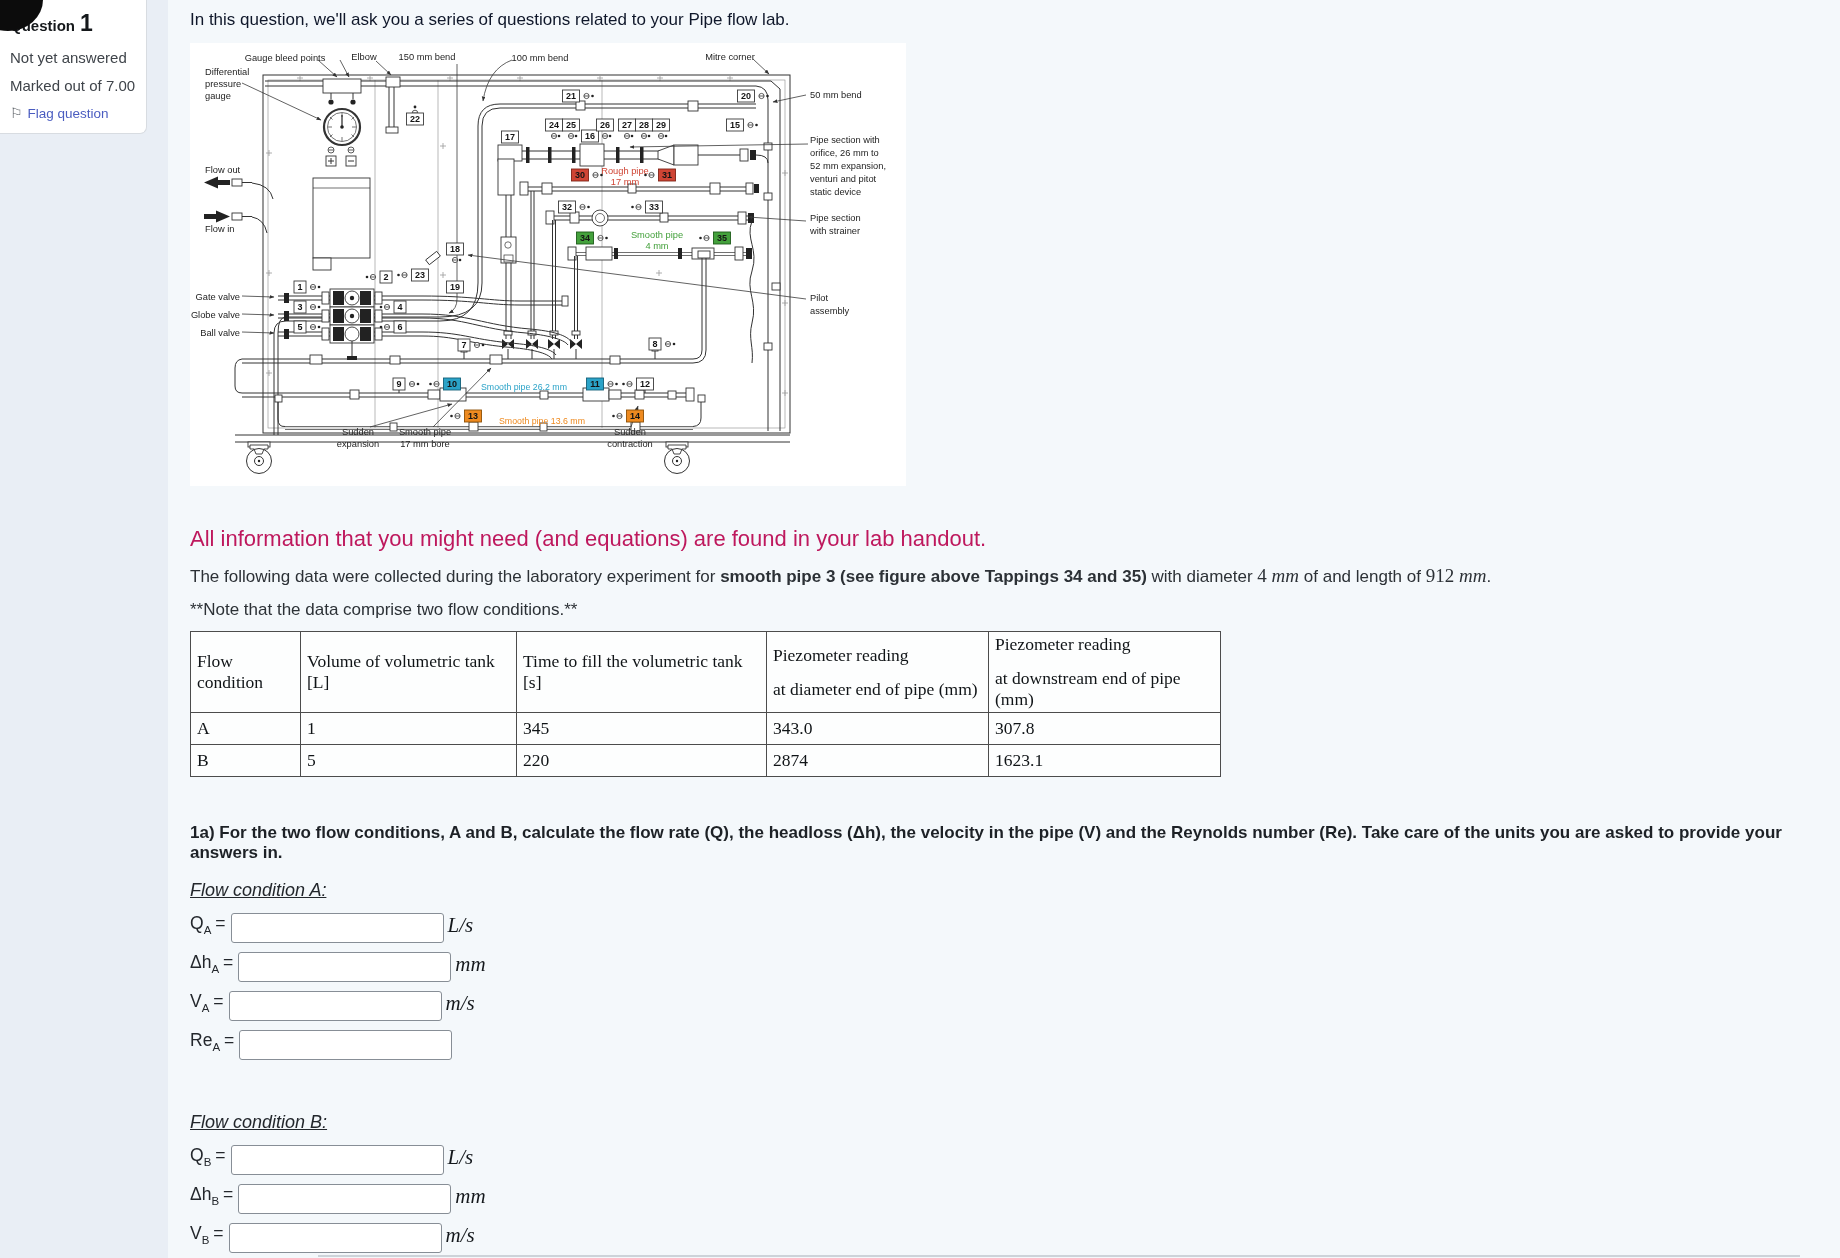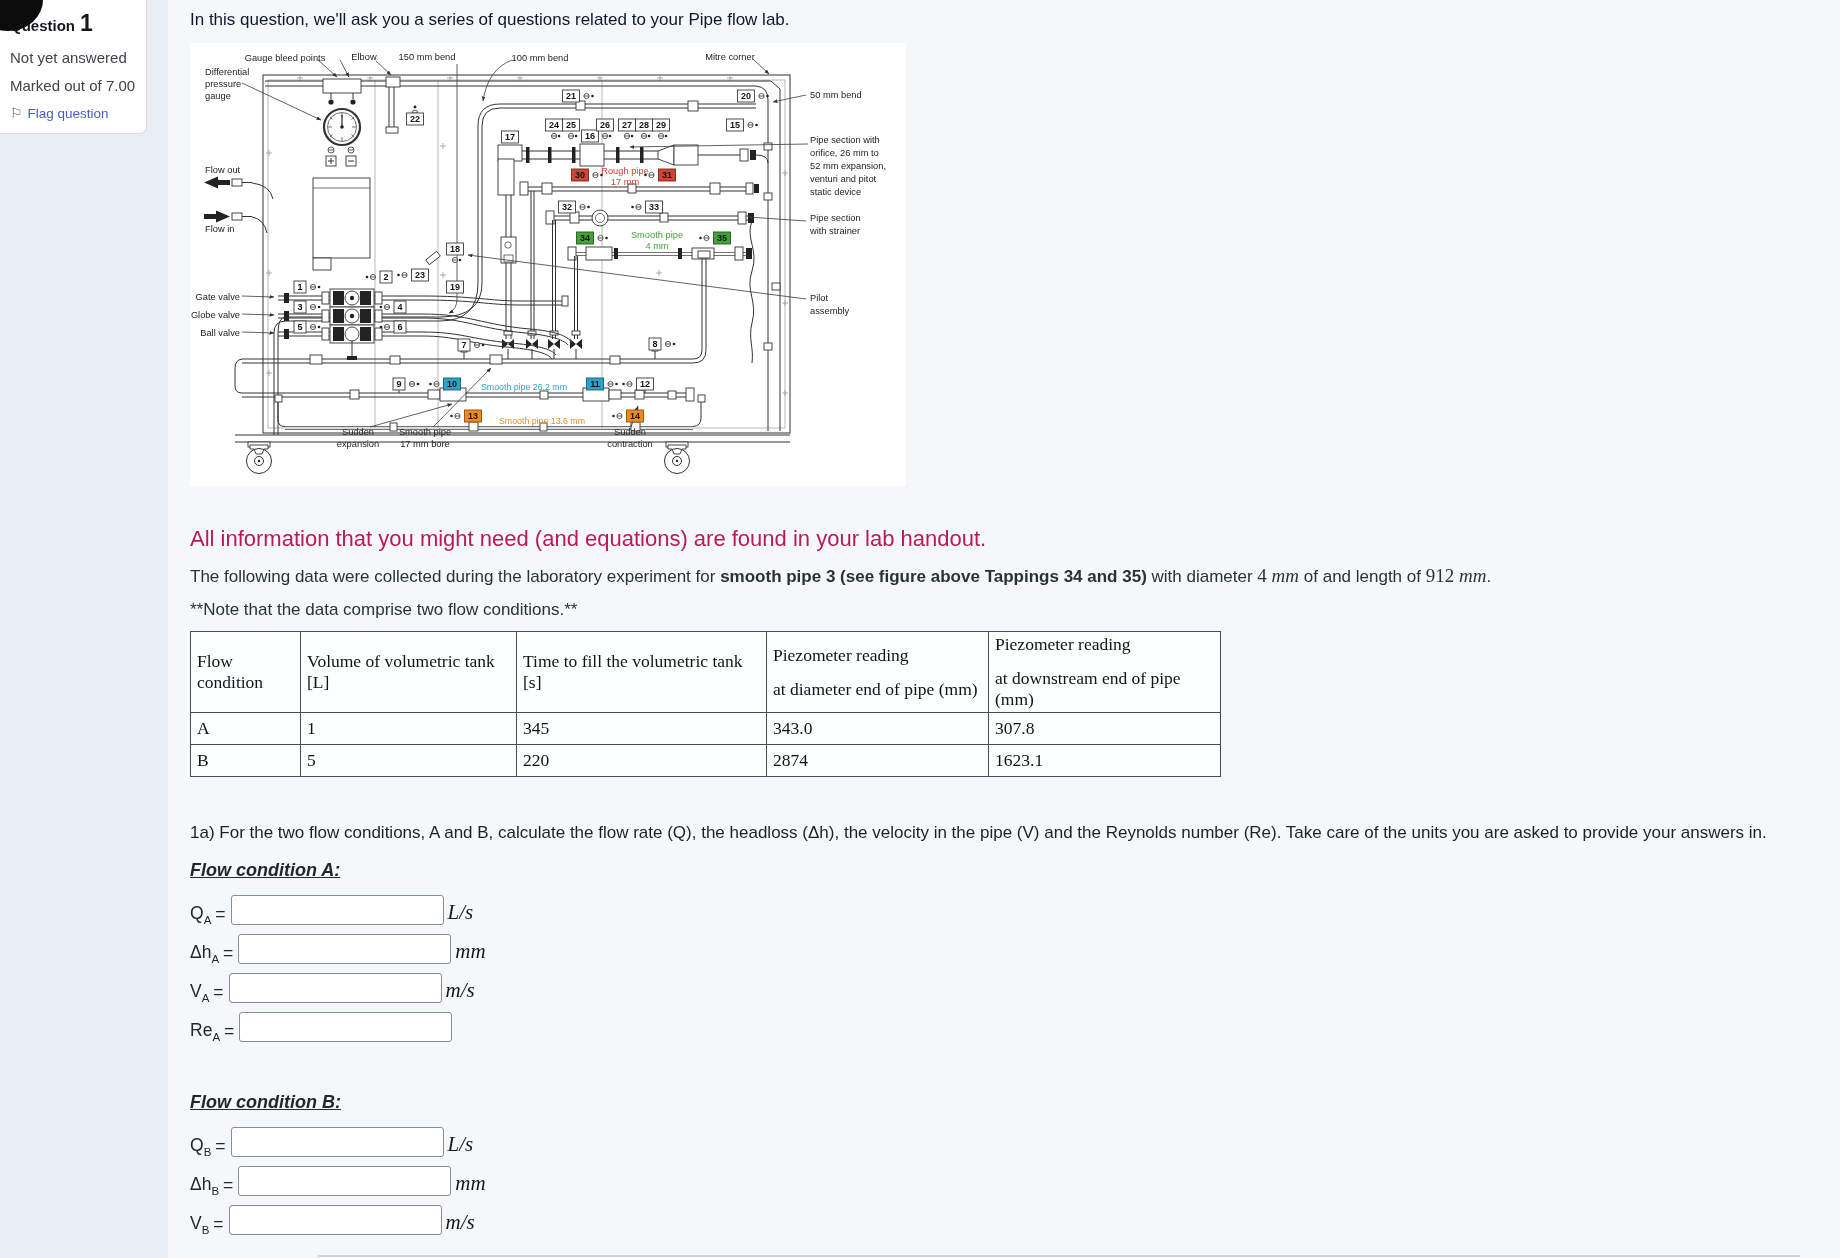--- a/index.html
+++ b/index.html
@@ -12,27 +12,27 @@
   .handout{margin-top:40px;font-size:22px;color:#be185d}
   .datap{margin-top:13px;font-size:17px;color:#2c3136}
   .notep{margin-top:13px;font-size:17px;color:#2c3136}
   .mnum{font-family:"Liberation Serif",serif;font-size:19px}
   .mit{font-family:"Liberation Serif",serif;font-style:italic;font-size:19px}
   .datatable{margin-top:11px;border-collapse:collapse;table-layout:fixed;font-family:"Liberation Serif",serif;font-size:17.5px;color:#101417;background:#fdfefe}
   .datatable th,.datatable td{border:1px solid #4c4c4c;padding:2px 6px;font-weight:400;text-align:left;vertical-align:middle;overflow:hidden}
   .datatable thead th{height:58px}
   .datatable td{height:27px}
   .hl1{margin-bottom:13px}
-  .q1a{margin-top:46px;font-size:17px;font-weight:400;color:#1d2126}
+  .q1a{margin-top:46px;font-size:17px;font-weight:700;color:#1d2126}
   .sig{margin-top:15px;font-size:14.5px;font-weight:700;color:#1d2126}
   .sig .mnum{font-size:16px;font-weight:400}
   .flowsec{margin-top:17px}
   .flowsec.secb{margin-top:50px}
-  .sectitle{font-size:18px;font-style:italic;text-decoration:underline;color:#23272c;margin:0 0 12px;font-weight:700}
-  .fieldrow{display:flex;align-items:flex-end;margin-bottom:7px;height:32px}
+  .sectitle{font-size:18px;font-style:italic;text-decoration:underline;color:#23272c;margin:0 0 12px;font-weight:400}
+  .fieldrow{display:flex;align-items:flex-start;margin-bottom:7px;height:32px}
   .flabel{font-size:17.5px;color:#23272c}
   .flabel sub{font-size:11.5px}
   .eq{font-size:17.5px;color:#23272c;margin:0 5px 0 4px}
   .ansbox{width:213px;height:30px;border:1px solid #878e96;border-radius:3px;background:#fff;box-sizing:border-box}
   .unit{font-family:"Liberation Serif",serif;font-style:italic;font-size:21px;color:#14181c;margin-left:4px}
   .qinfo{position:absolute;left:0;top:0;width:147px;background:#fff;border:1px solid #d8dce1;border-left:none;border-top:none;border-radius:0 0 7px 0;padding:8px 10px 12px 10px;box-sizing:border-box;z-index:3}
   .corner-blob{position:absolute;left:-27px;top:-31px;width:70px;height:62px;background:#0c0c0c;border-radius:50%;z-index:4}
   .qtitle{font-size:15px;font-weight:700;color:#15181b;margin:2px 0 12px}
   .qtitle .qnum{font-size:23px;margin-left:5px;font-weight:700}
   .qline{font-size:15px;color:#3f444a;margin-bottom:11px}

